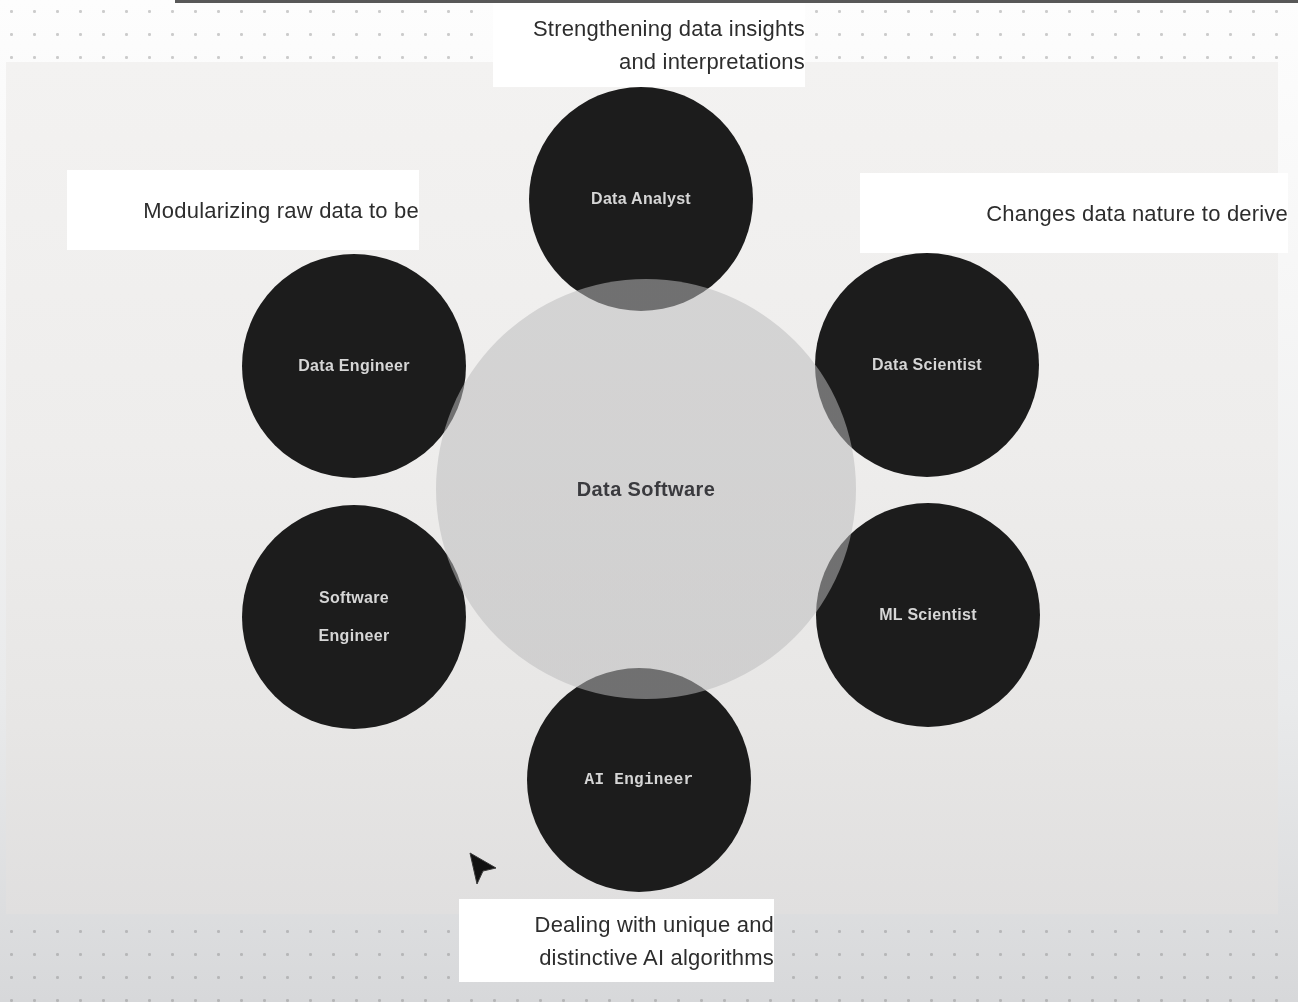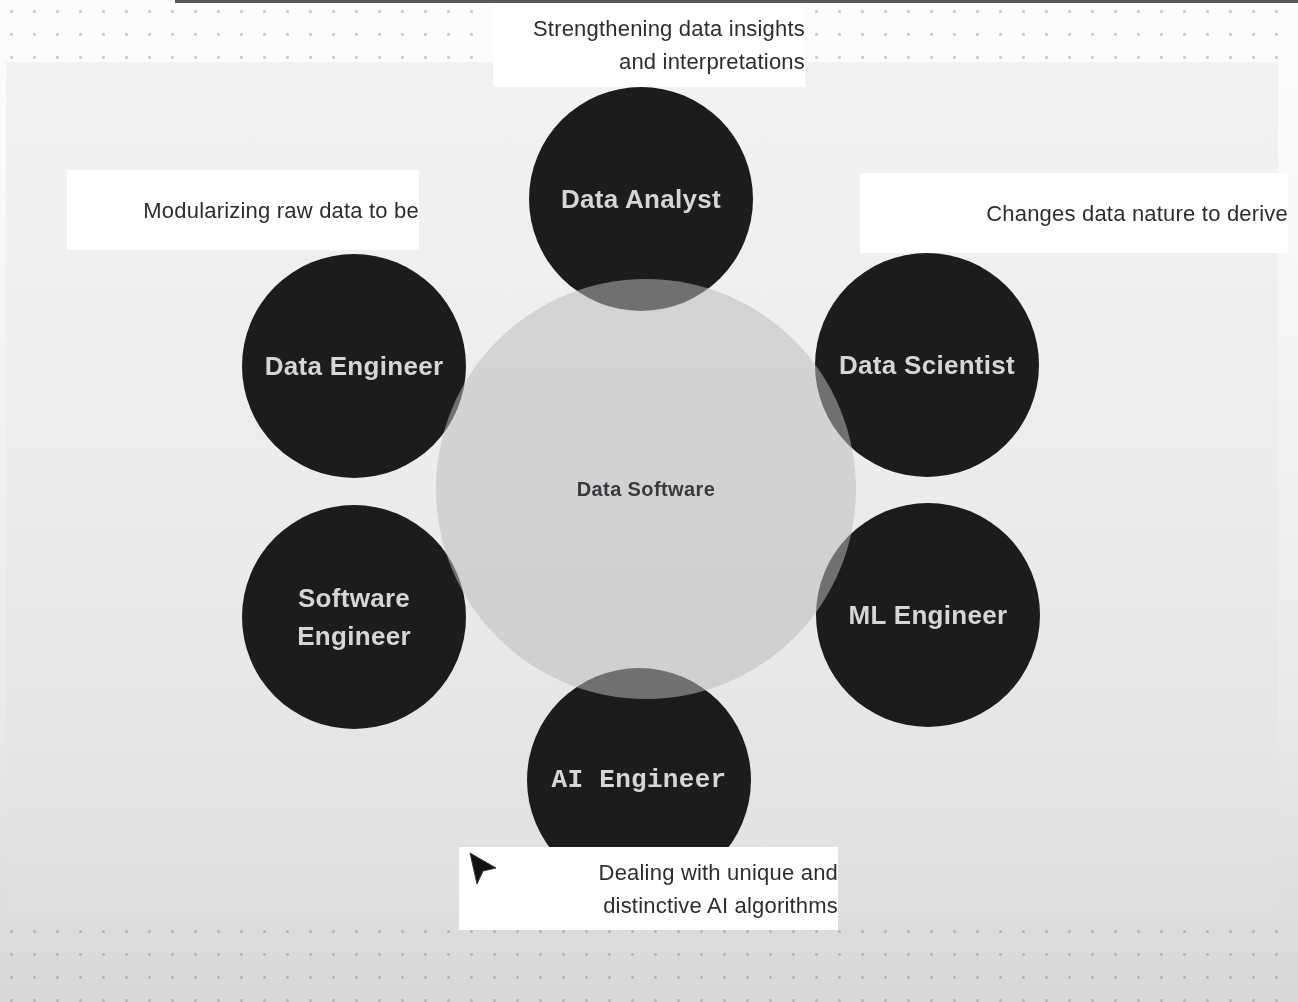--- a/index.html
+++ b/index.html
@@ -33,21 +33,21 @@
   
   .node {
     position: absolute; width: 224px; height: 224px; border-radius: 50%;
     background: radial-gradient(circle at 50% 50%,
       var(--node-fill) 0%, var(--node-fill) 94.5%, rgba(28,28,28,0) 100%);
     display: flex; align-items: center; justify-content: center;
     z-index: 2; text-align: center;
   }
   .node-label {
     color: var(--node-text);
-    font-size: 26px; font-weight: 700; letter-spacing: .3px;
+    font-size: 16px; font-weight: 700; letter-spacing: .3px;
     line-height: 38px;
   }
   .node--analyst   { left: 529px; top:  87px; }
   .node--scientist { left: 815px; top: 253px; }
   .node--ml        { left: 816px; top: 503px; }
   .node--ai        { left: 527px; top: 668px; font-family: Liberation Mono, monospace; }
   .node--software  { left: 242px; top: 505px; text-align: center; }
   .node--dataeng   { left: 242px; top: 254px; }
   .node--software .node-label { width: 120px; }
 
@@ -76,21 +76,21 @@
     align-items: flex-end; justify-content: center;
     text-align: center;
     font-size: 22px; line-height: 33px; letter-spacing: .2px;
     z-index: 5;
   }
   .note--top         { left: 493px; top:   3px; width: 312px; height: 84px; }
   .note--left-upper  { left:  67px; top: 170px; width: 352px; height: 80px; padding-left: 19px; }
   .note--right-upper { left: 860px; top: 173px; width: 428px; height: 80px; }
   .note--left-lower  { left:  32px; top: 733px; width: 356px; height: 81px; }
   .note--right-lower { left: 885px; top: 733px; width: 378px; height: 82px; }
-  .note--bottom      { left: 459px; top: 847px; width: 379px; height: 83px; }
+  .note--bottom      { left: 459px; top: 899px; width: 315px; height: 83px; }
 
   
   .cursor {
     position: absolute; left: 468px; top: 851px; width: 30px; height: 36px;
     z-index: 7;
   }
 </style>
 </head>
 <body>
 
@@ -99,21 +99,21 @@
   <div class="slide"></div>
   <div class="top-strip"></div>
 
   <div class="node node--analyst">
     <span class="node-label">Data Analyst</span>
   </div>
   <div class="node node--scientist">
     <span class="node-label">Data Scientist</span>
   </div>
   <div class="node node--ml">
-    <span class="node-label">ML Engineer</span>
+    <span class="node-label">ML Scientist</span>
   </div>
   <div class="node node--ai">
     <span class="node-label">AI Engineer</span>
   </div>
   <div class="node node--software">
     <span class="node-label">Software Engineer</span>
   </div>
   <div class="node node--dataeng">
     <span class="node-label">Data Engineer</span>
   </div>

